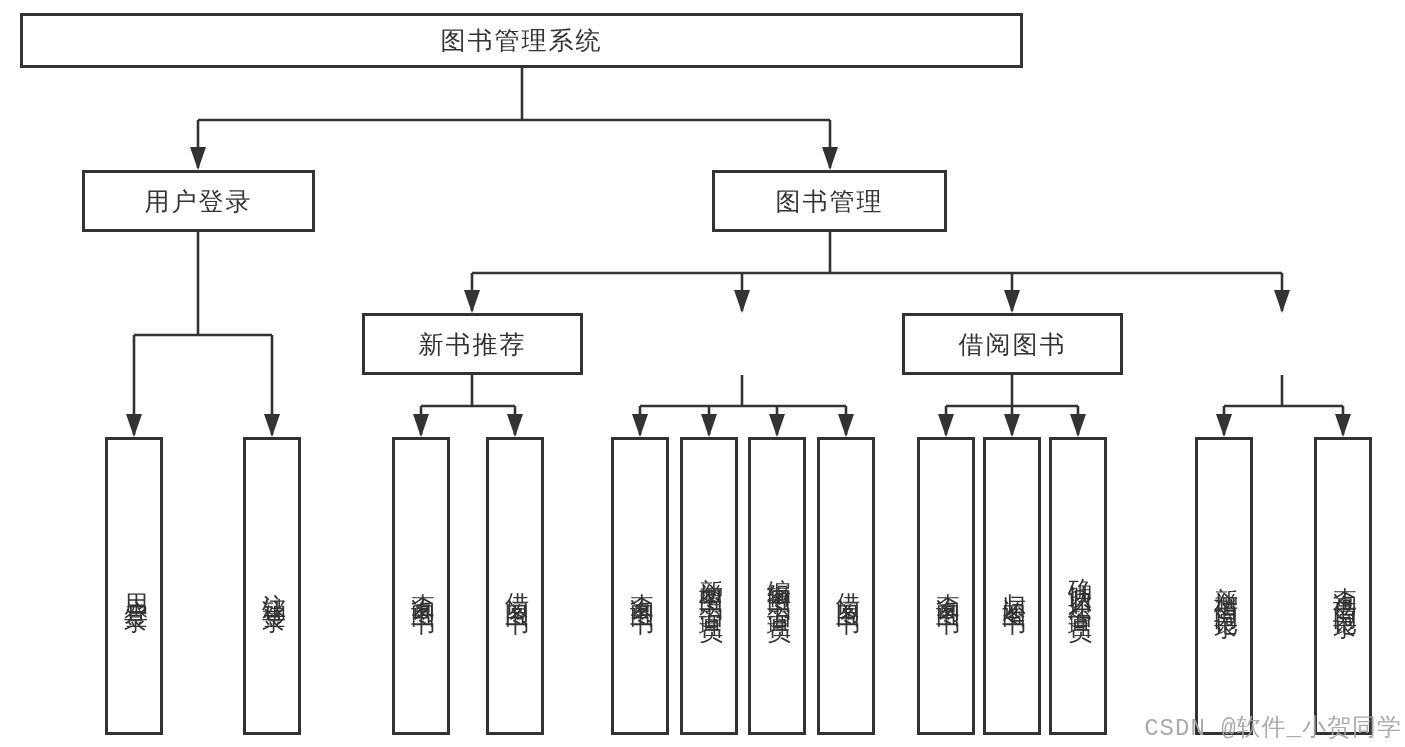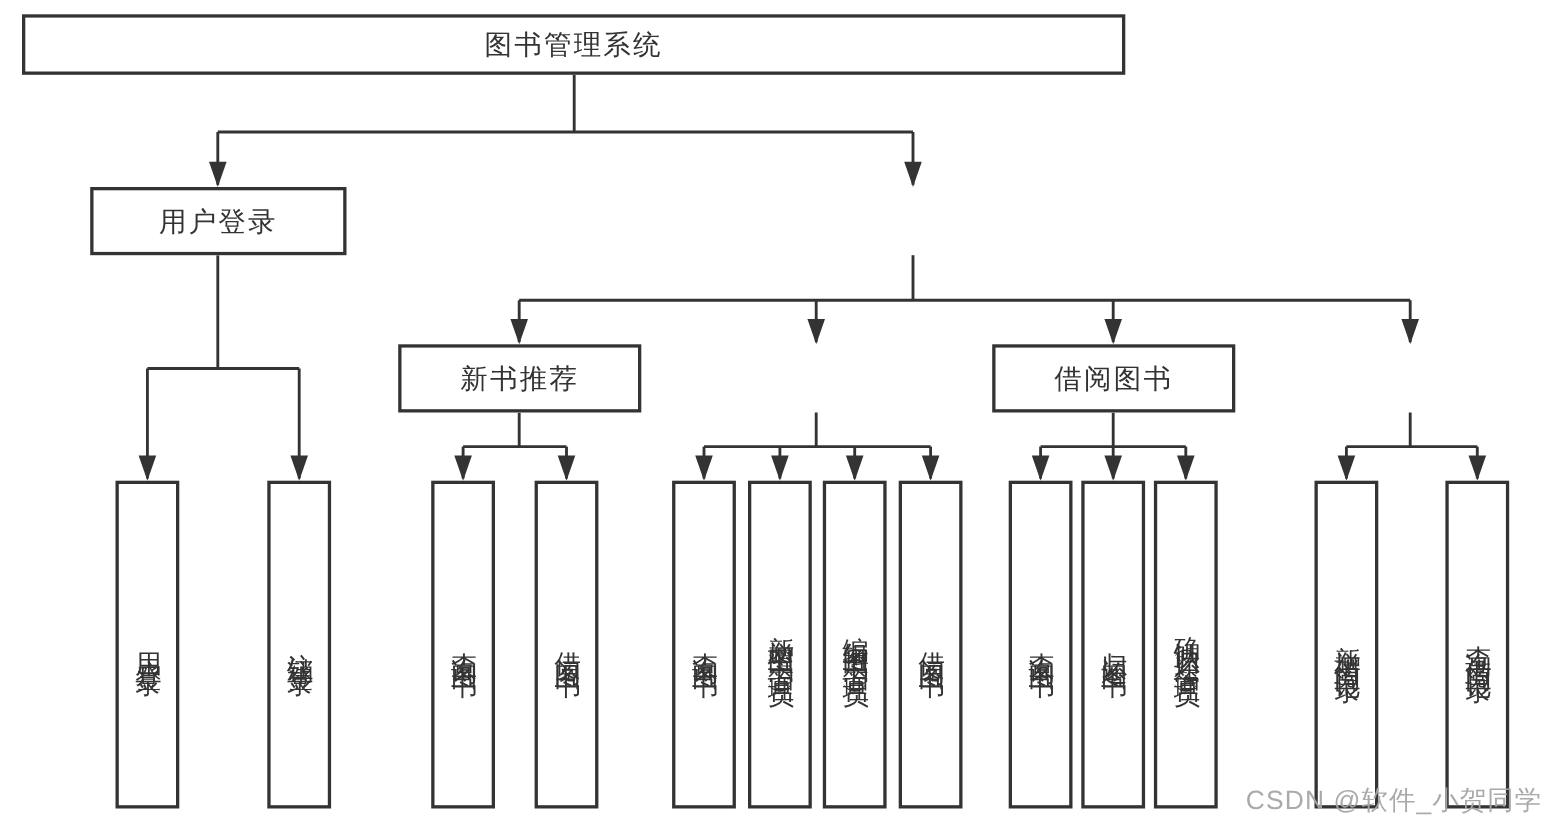--- a/index.html
+++ b/index.html
@@ -6,20 +6,21 @@
   html, body {
     width: 1405px; height: 747px;
     background: #ffffff;
     font-family: "Liberation Sans", sans-serif;
     overflow: hidden;
   }
   .stage {
     position: relative;
     width: 1405px; height: 747px;
     background: #ffffff;
+    font-family: Liberation Mono, monospace;
   }
   .connectors {
     position: absolute; left: 0; top: 0;
     width: 1405px; height: 747px;
   }
   .node {
     position: absolute;
     background: #ffffff;
     border: 3px solid #333333;
     display: flex;
@@ -145,20 +146,23 @@
     </g>
   </svg>
 
   <div class="node root">
     <span class="lbl">图书管理系统</span>
   </div>
 
   <div class="node lvl2a">
     <span class="lbl">用户登录</span>
   </div>
+  <div class="node lvl2b">
+    <span class="lbl">图书管理</span>
+  </div>
 
   <div class="node lvl3" style="left:362px">
     <span class="lbl">新书推荐</span>
   </div>
   <div class="node lvl3" style="left:902px">
     <span class="lbl">借阅图书</span>
   </div>
 
   <div class="leaf" style="left:105px">
     <span class="vtxt">用户登录</span>

